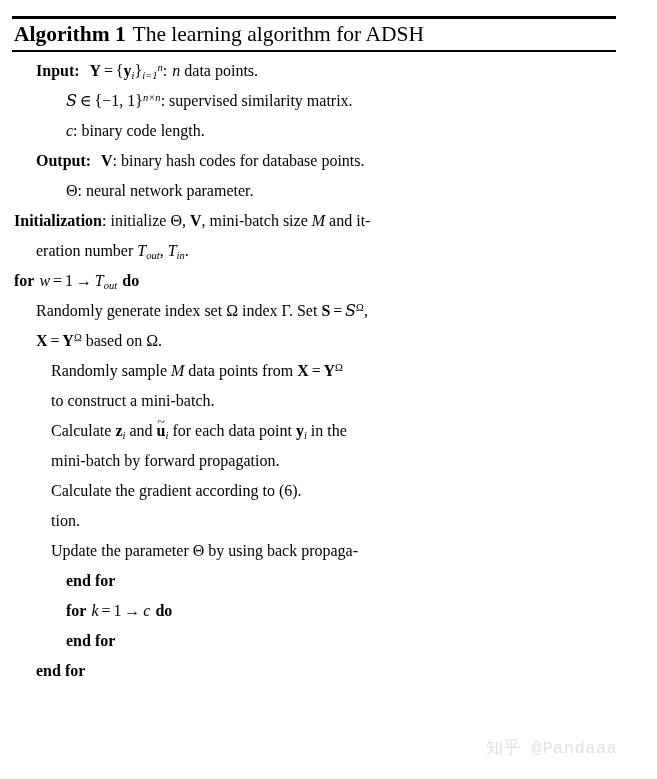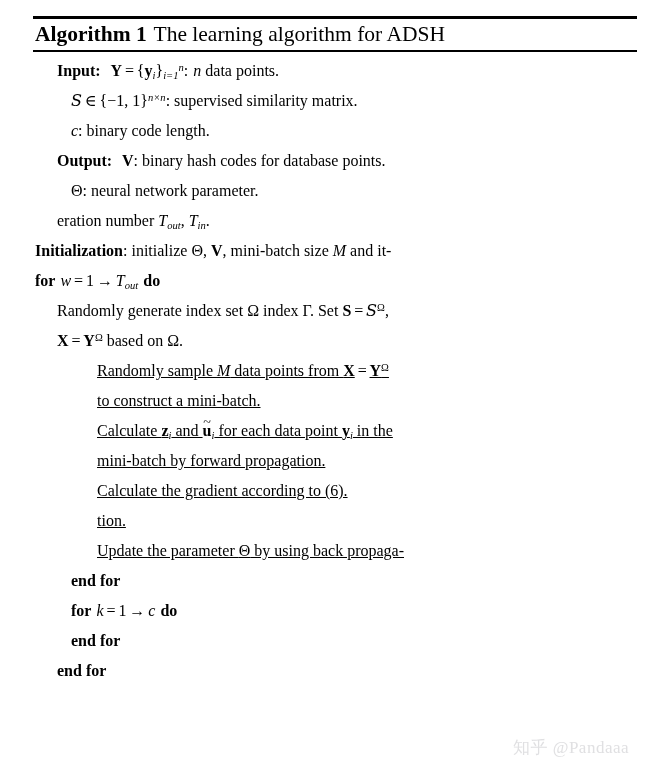--- a/index.html
+++ b/index.html
@@ -11,21 +11,21 @@
     width: 657px;
     height: 779px;
     font-family: "Liberation Serif", "DejaVu Serif", serif;
     color: #000000;
     position: relative;
     overflow: hidden;
   }
 
   #algorithm-box {
     position: absolute;
-    left: 33px;
+    left: 12px;
     top: 16px;
     width: 604px;
   }
 
   .rule-top {
     height: 3px;
     background: #000000;
     width: 100%;
   }
   .rule-mid {
@@ -49,22 +49,22 @@
 
   .line {
     font-size: 16px;
     line-height: 30px;
     white-space: nowrap;
     padding-left: 2px;
   }
   
   .ind0 { margin-left: 0px; }
   .ind1 { margin-left: 22px; }
-  .ind2 { margin-left: 36px; }
-  .ind3 { margin-left: 62px; text-decoration: underline; }
+  .ind2 { margin-left: 52px; }
+  .ind3 { margin-left: 37px; }
 
   
   .kw { font-weight: bold; }
   .mathit {
     font-style: italic;
     font-family: "Liberation Serif", "DejaVu Serif", serif;
   }
   .mathbf {
     font-weight: bold;
     font-family: "Liberation Serif", "DejaVu Serif", serif;
@@ -93,25 +93,25 @@
     position: absolute;
     top: -0.63em;
     left: 50%;
     transform: translateX(-50%);
     font-weight: normal;
     font-size: 0.88em;
   }
 
   #watermark {
     position: absolute;
-    left: 513px;
+    left: 486px;
     top: 736px;
     font-size: 17px;
     color: #e0e0e2;
-    font-family: Liberation Serif, serif;
+    font-family: Liberation Mono, monospace;
     letter-spacing: 0.5px;
     white-space: nowrap;
   }
 </style>
 </head>
 <body>
 
 <div id="algorithm-box">
 
   <div class="rule-top"></div>
@@ -137,28 +137,28 @@
     </div>
 
     <div class="line ind1">
       <span class="kw">Output:</span><span class="sp-wide"></span><span class="mathbf">V</span><span>: binary hash codes for database points.</span>
     </div>
 
     <div class="line ind2">
       <span>Θ</span><span>: neural network parameter.</span>
     </div>
 
-    <div class="line ind1">
-      <span>eration number </span><span class="mathit">T</span><sub class="mathit">out</sub><span>, </span><span class="mathit">T</span><sub class="mathit">in</sub><span>.</span>
-    </div>
-
     <div class="line ind0">
       <span class="kw">Initialization</span><span>: initialize </span><span>Θ</span><span>, </span><span class="mathbf">V</span><span>, mini-batch size </span><span class="mathit">M</span><span> and it-</span>
     </div>
 
+    <div class="line ind1">
+      <span>eration number </span><span class="mathit">T</span><sub class="mathit">out</sub><span>, </span><span class="mathit">T</span><sub class="mathit">in</sub><span>.</span>
+    </div>
+
     <div class="line ind0">
       <span class="kw">for</span><span class="sp"></span><span class="mathit">w</span><span class="eq">=</span><span>1</span><span class="eq">→</span><span class="mathit">T</span><sub class="mathit">out</sub><span class="sp"></span><span class="kw">do</span>
     </div>
 
     <div class="line ind1">
       <span>Randomly generate index set </span><span>Ω</span><span> index </span><span>Γ</span><span>. Set </span><span class="mathbf">S</span><span class="eq">=</span><span class="mathcal">S</span><sup>Ω</sup><span>,</span>
     </div>
 
     <div class="line ind1">
       <span class="mathbf">X</span><span class="eq">=</span><span class="mathbf">Y</span><sup>Ω</sup><span> based on </span><span>Ω</span><span>.</span>

